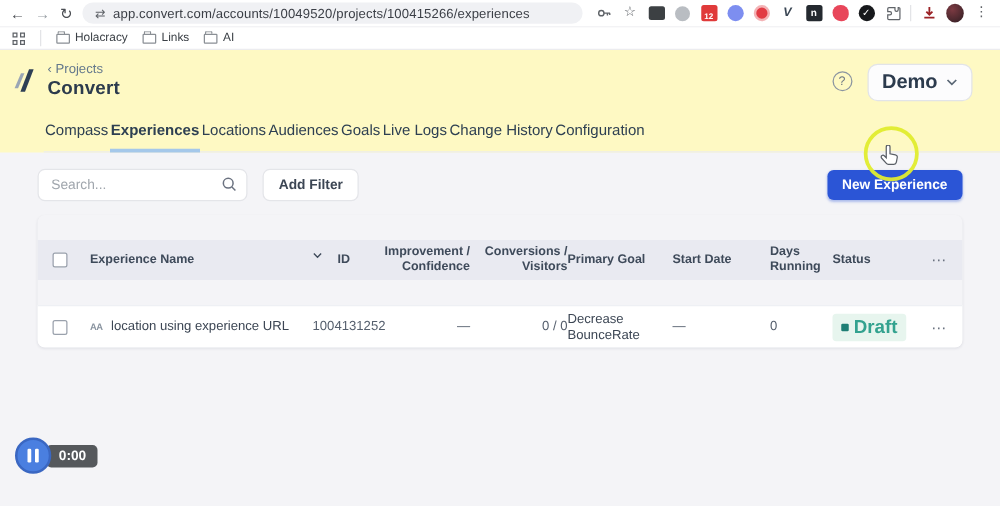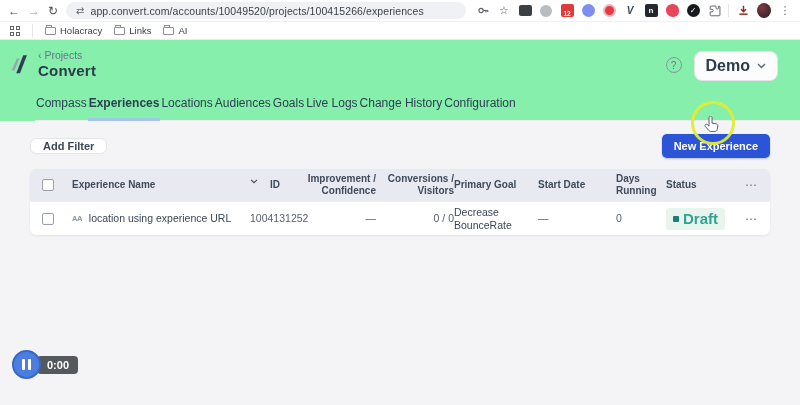--- a/index.html
+++ b/index.html
@@ -43,21 +43,21 @@
   .bookmarks {
     height:18px; background:#ffffff; display:flex; align-items:center;
     gap:12px; padding:0 10px; border-bottom:1px solid #ececef;
   }
   .apps-grid { display:grid; grid-template-columns:4px 4px; grid-gap:2px; }
   .apps-grid i { width:4px; height:4px; border:1px solid #5f6368; display:block; }
   .bm { display:flex; align-items:center; gap:4px; font-size:9.5px; color:#3b4046; }
   .folder { width:11px; height:8px; border:1px solid #8a8f95; border-radius:1px; position:relative; }
   .folder::before { content:""; position:absolute; top:-3px; left:0; width:4px; height:2px; border:1px solid #8a8f95; border-bottom:none; border-radius:1px 1px 0 0; }
   
-  .app-header { background:#86efac; padding-top:9px; }
+  .app-header { background:#fef9c3; padding-top:9px; }
   .header-row { display:flex; align-items:flex-start; padding:0 22px 0 8px; }
   .logo { margin:3px 6px 0 0; }
   .title-block { display:flex; flex-direction:column; gap:1px; }
   .breadcrumb { font-size:10.5px; color:#64788c; }
   .page-title { font-size:15px; font-weight:bold; color:#2c3b4d; letter-spacing:.2px; }
   .header-spacer { flex:1; }
   .help-circle {
     width:16px; height:16px; border:1.2px solid #8a94a0; border-radius:50%;
     font-size:10px; color:#6b7682; display:flex; align-items:center; justify-content:center;
     margin:8px 12px 0 0; cursor:pointer;
@@ -75,34 +75,35 @@
   .toolbar { display:flex; align-items:center; gap:12px; }
   .search-wrap { position:relative; }
   .search-input {
     width:168px; height:26px; border:1px solid #e4e5e9; border-radius:6px;
     background:#fff; font-size:11px; color:#3c4654; padding:0 26px 0 10px;
     font-family:"Liberation Sans", sans-serif; outline:none;
   }
   .search-input::placeholder { color:#a0a6ad; }
   .search-icon { position:absolute; right:8px; top:6px; }
   .btn-filter {
-    height:16px; background:#fff; border:1px solid #e4e5e9; border-radius:6px;
+    height:26px; background:#fff; border:1px solid #e4e5e9; border-radius:6px;
     font-size:11px; font-weight:bold; color:#3c4654; padding:0 12px; cursor:pointer;
     font-family:"Liberation Sans", sans-serif;
   }
   .btn-primary {
     margin-left:auto; height:24px; background:#2b55d6; border:none; border-radius:5px;
     color:#fff; font-size:11px; font-weight:bold; padding:0 12px; cursor:pointer;
     font-family:"Liberation Sans", sans-serif; box-shadow:0 1px 2px rgba(43,85,214,.35);
   }
   
   .exp-table { margin-top:11px; border-radius:6px; overflow:hidden; box-shadow:0 1px 2px rgba(30,40,60,.08); }
   .tgrid {
     display:grid; align-items:center; padding:0 12px;
     grid-template-columns:30px 1fr 56px 70px 78px 84px 78px 50px 62px 30px;
+    margin-top:20px;
   }
   .thead { background:#e9eaf1; min-height:31px; }
   .th { font-size:10px; font-weight:bold; color:#3e4a5a; line-height:1.2; padding:4px 0; }
   .t-right { text-align:right; }
   .trow { background:#ffffff; min-height:33px; border-top:1px solid #eef0f4; }
   .td { font-size:10.5px; color:#3c4654; line-height:1.2; padding:4px 0; }
   .num { color:#555f6d; }
   .cbox { width:12px; height:12px; border:1.5px solid #9aa1ac; border-radius:2px; background:#fff; cursor:pointer; }
   .name-cell { display:flex; align-items:center; gap:7px; }
   .type-badge { font-size:7.5px; font-weight:bold; color:#8a94a0; letter-spacing:-0.5px; }
@@ -245,20 +246,29 @@
     <span class="tab">Audiences</span>
     <span class="tab">Goals</span>
     <span class="tab">Live Logs</span>
     <span class="tab">Change History</span>
     <span class="tab">Configuration</span>
   </div>
 </div>
 
 <div class="content">
   <div class="toolbar">
+    <span class="search-wrap">
+      <input class="search-input" placeholder="Search..." style="">
+      <span class="search-icon">
+        <svg width="13" height="13" viewBox="0 0 14 14">
+            <circle cx="6" cy="6" r="4.2" fill="none" stroke="#6b7280" stroke-width="1.3"></circle>
+            <path d="M9.2 9.2l3 3" stroke="#6b7280" stroke-width="1.3"></path>
+          </svg>
+      </span>
+    </span>
     <button class="btn-filter">Add Filter</button>
     <button class="btn-primary">New Experience</button>
   </div>
 
   <div class="exp-table">
     <div class="tgrid thead">
       <span class="cbox"></span>
       <span class="th">Experience Name</span>
       <span class="th id-head">
         <svg width="8" height="5" viewBox="0 0 9 6">

